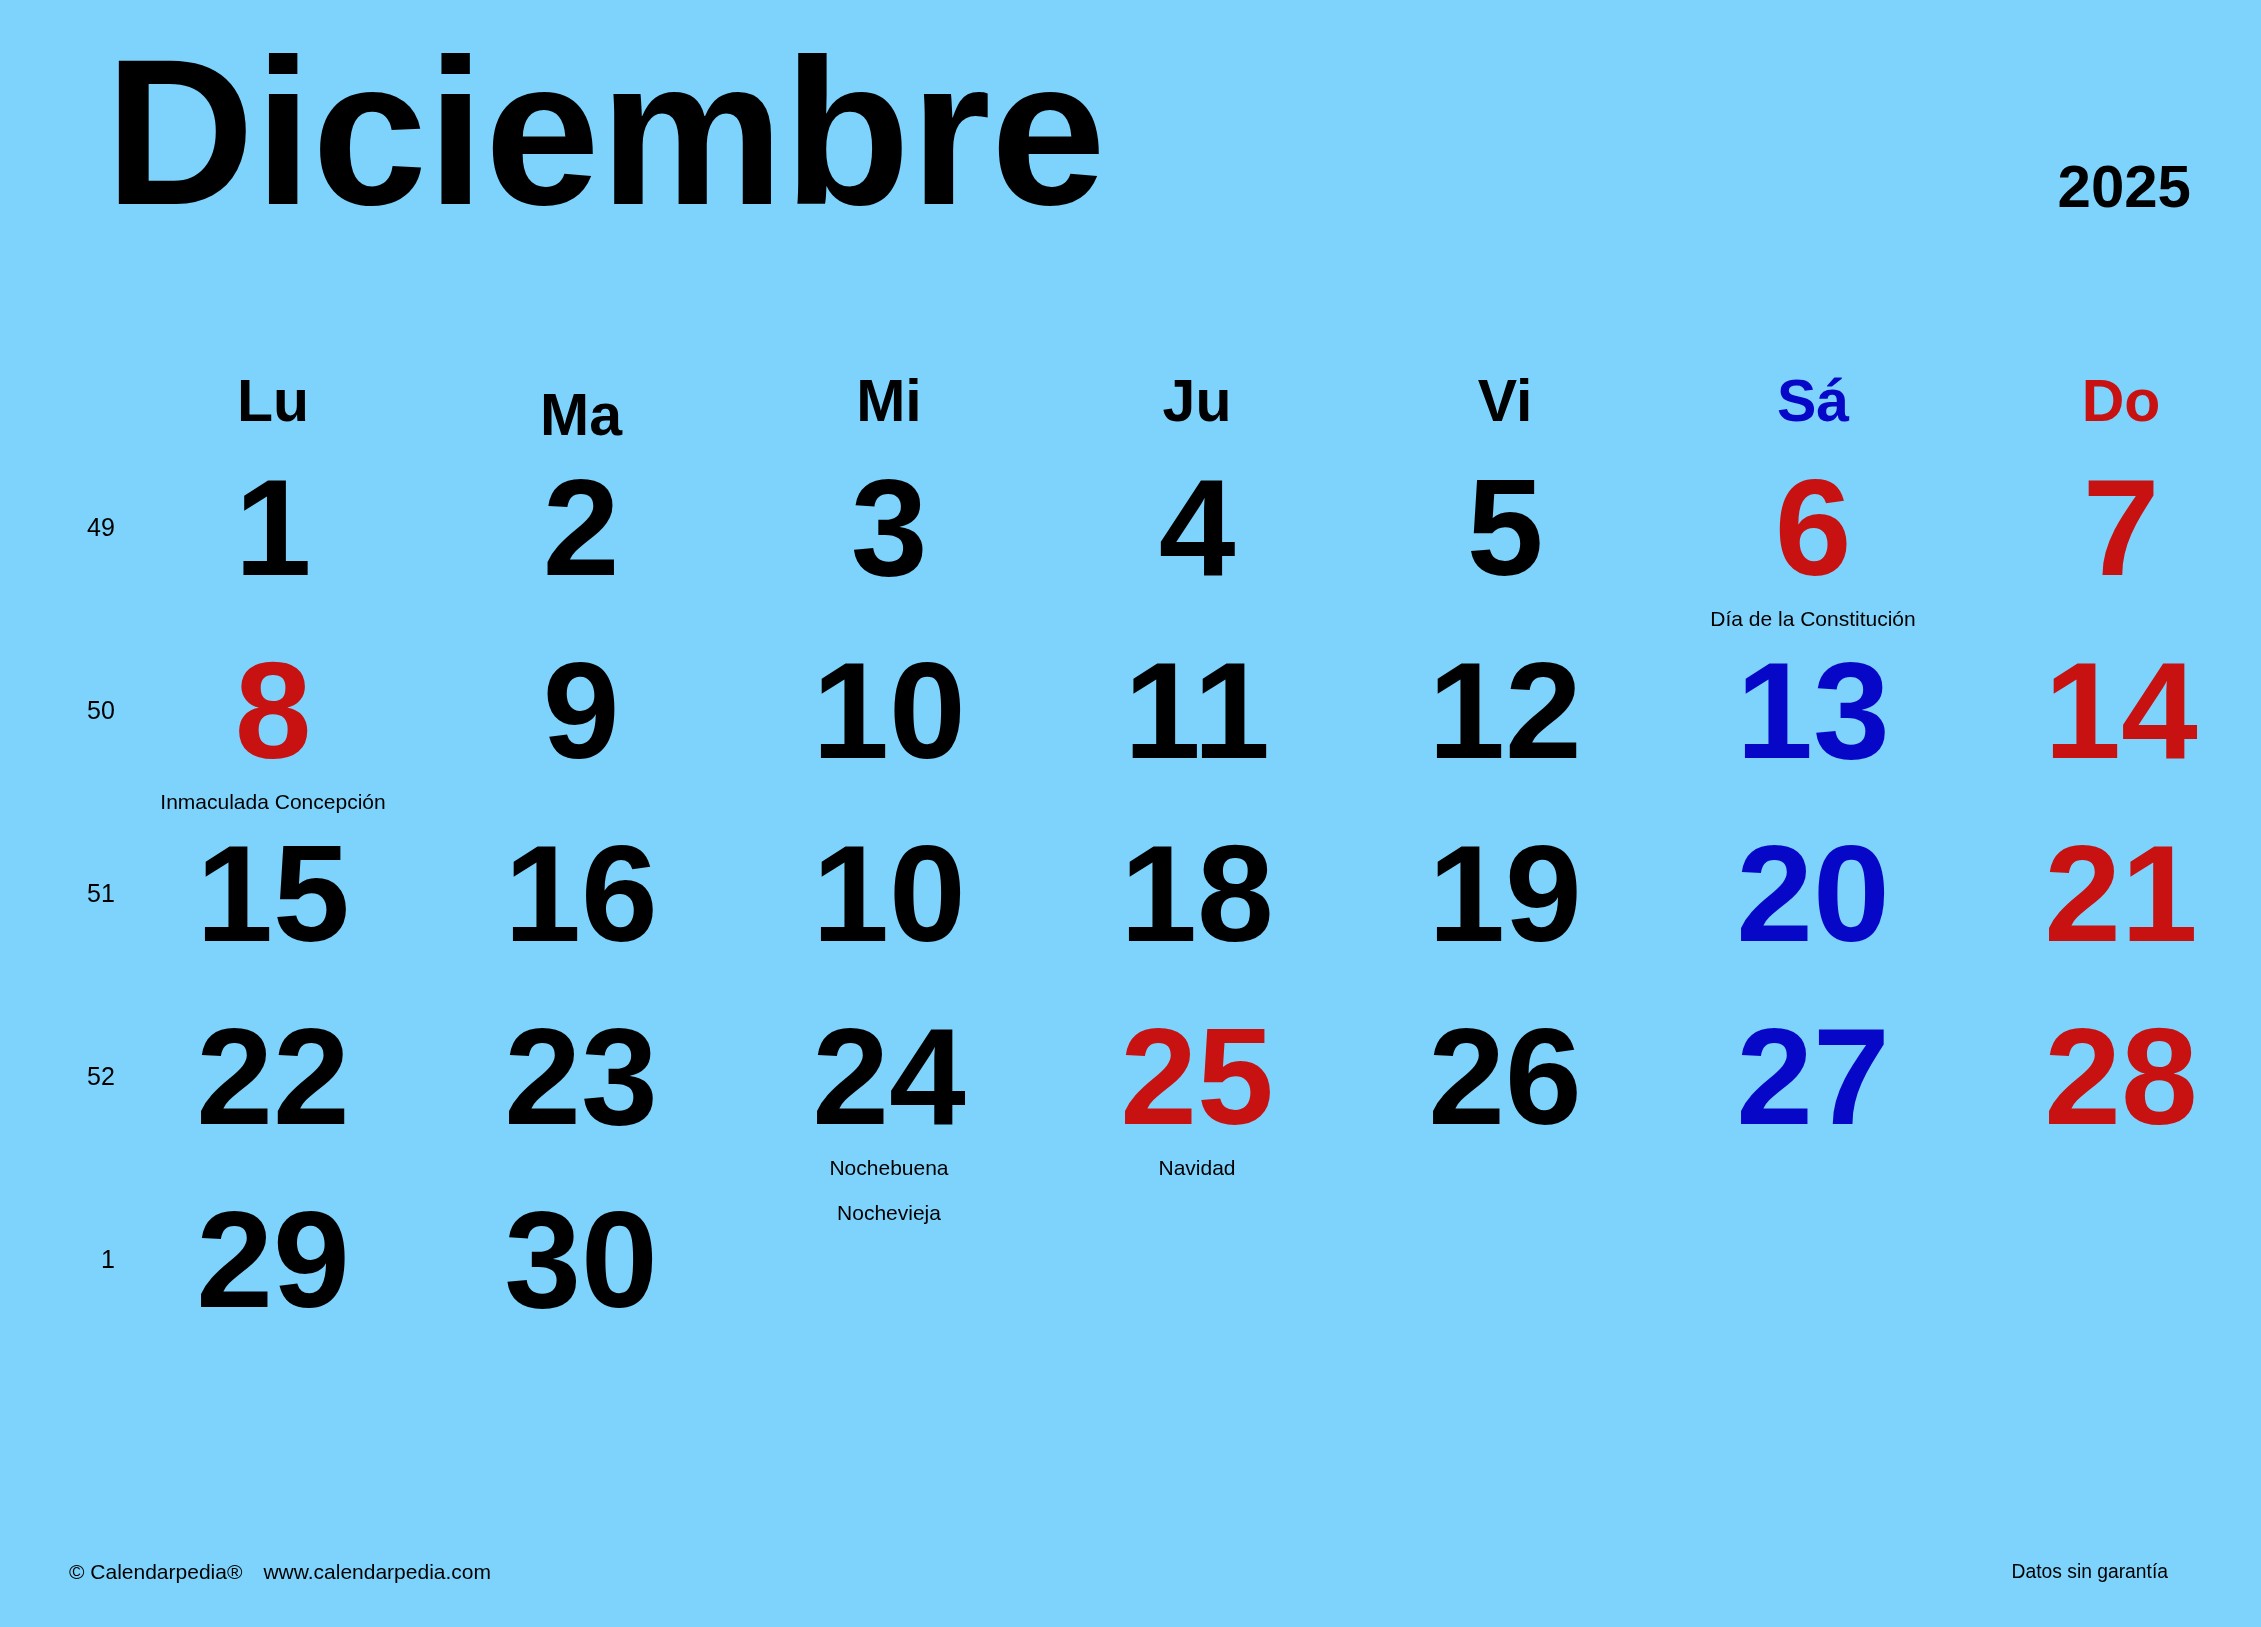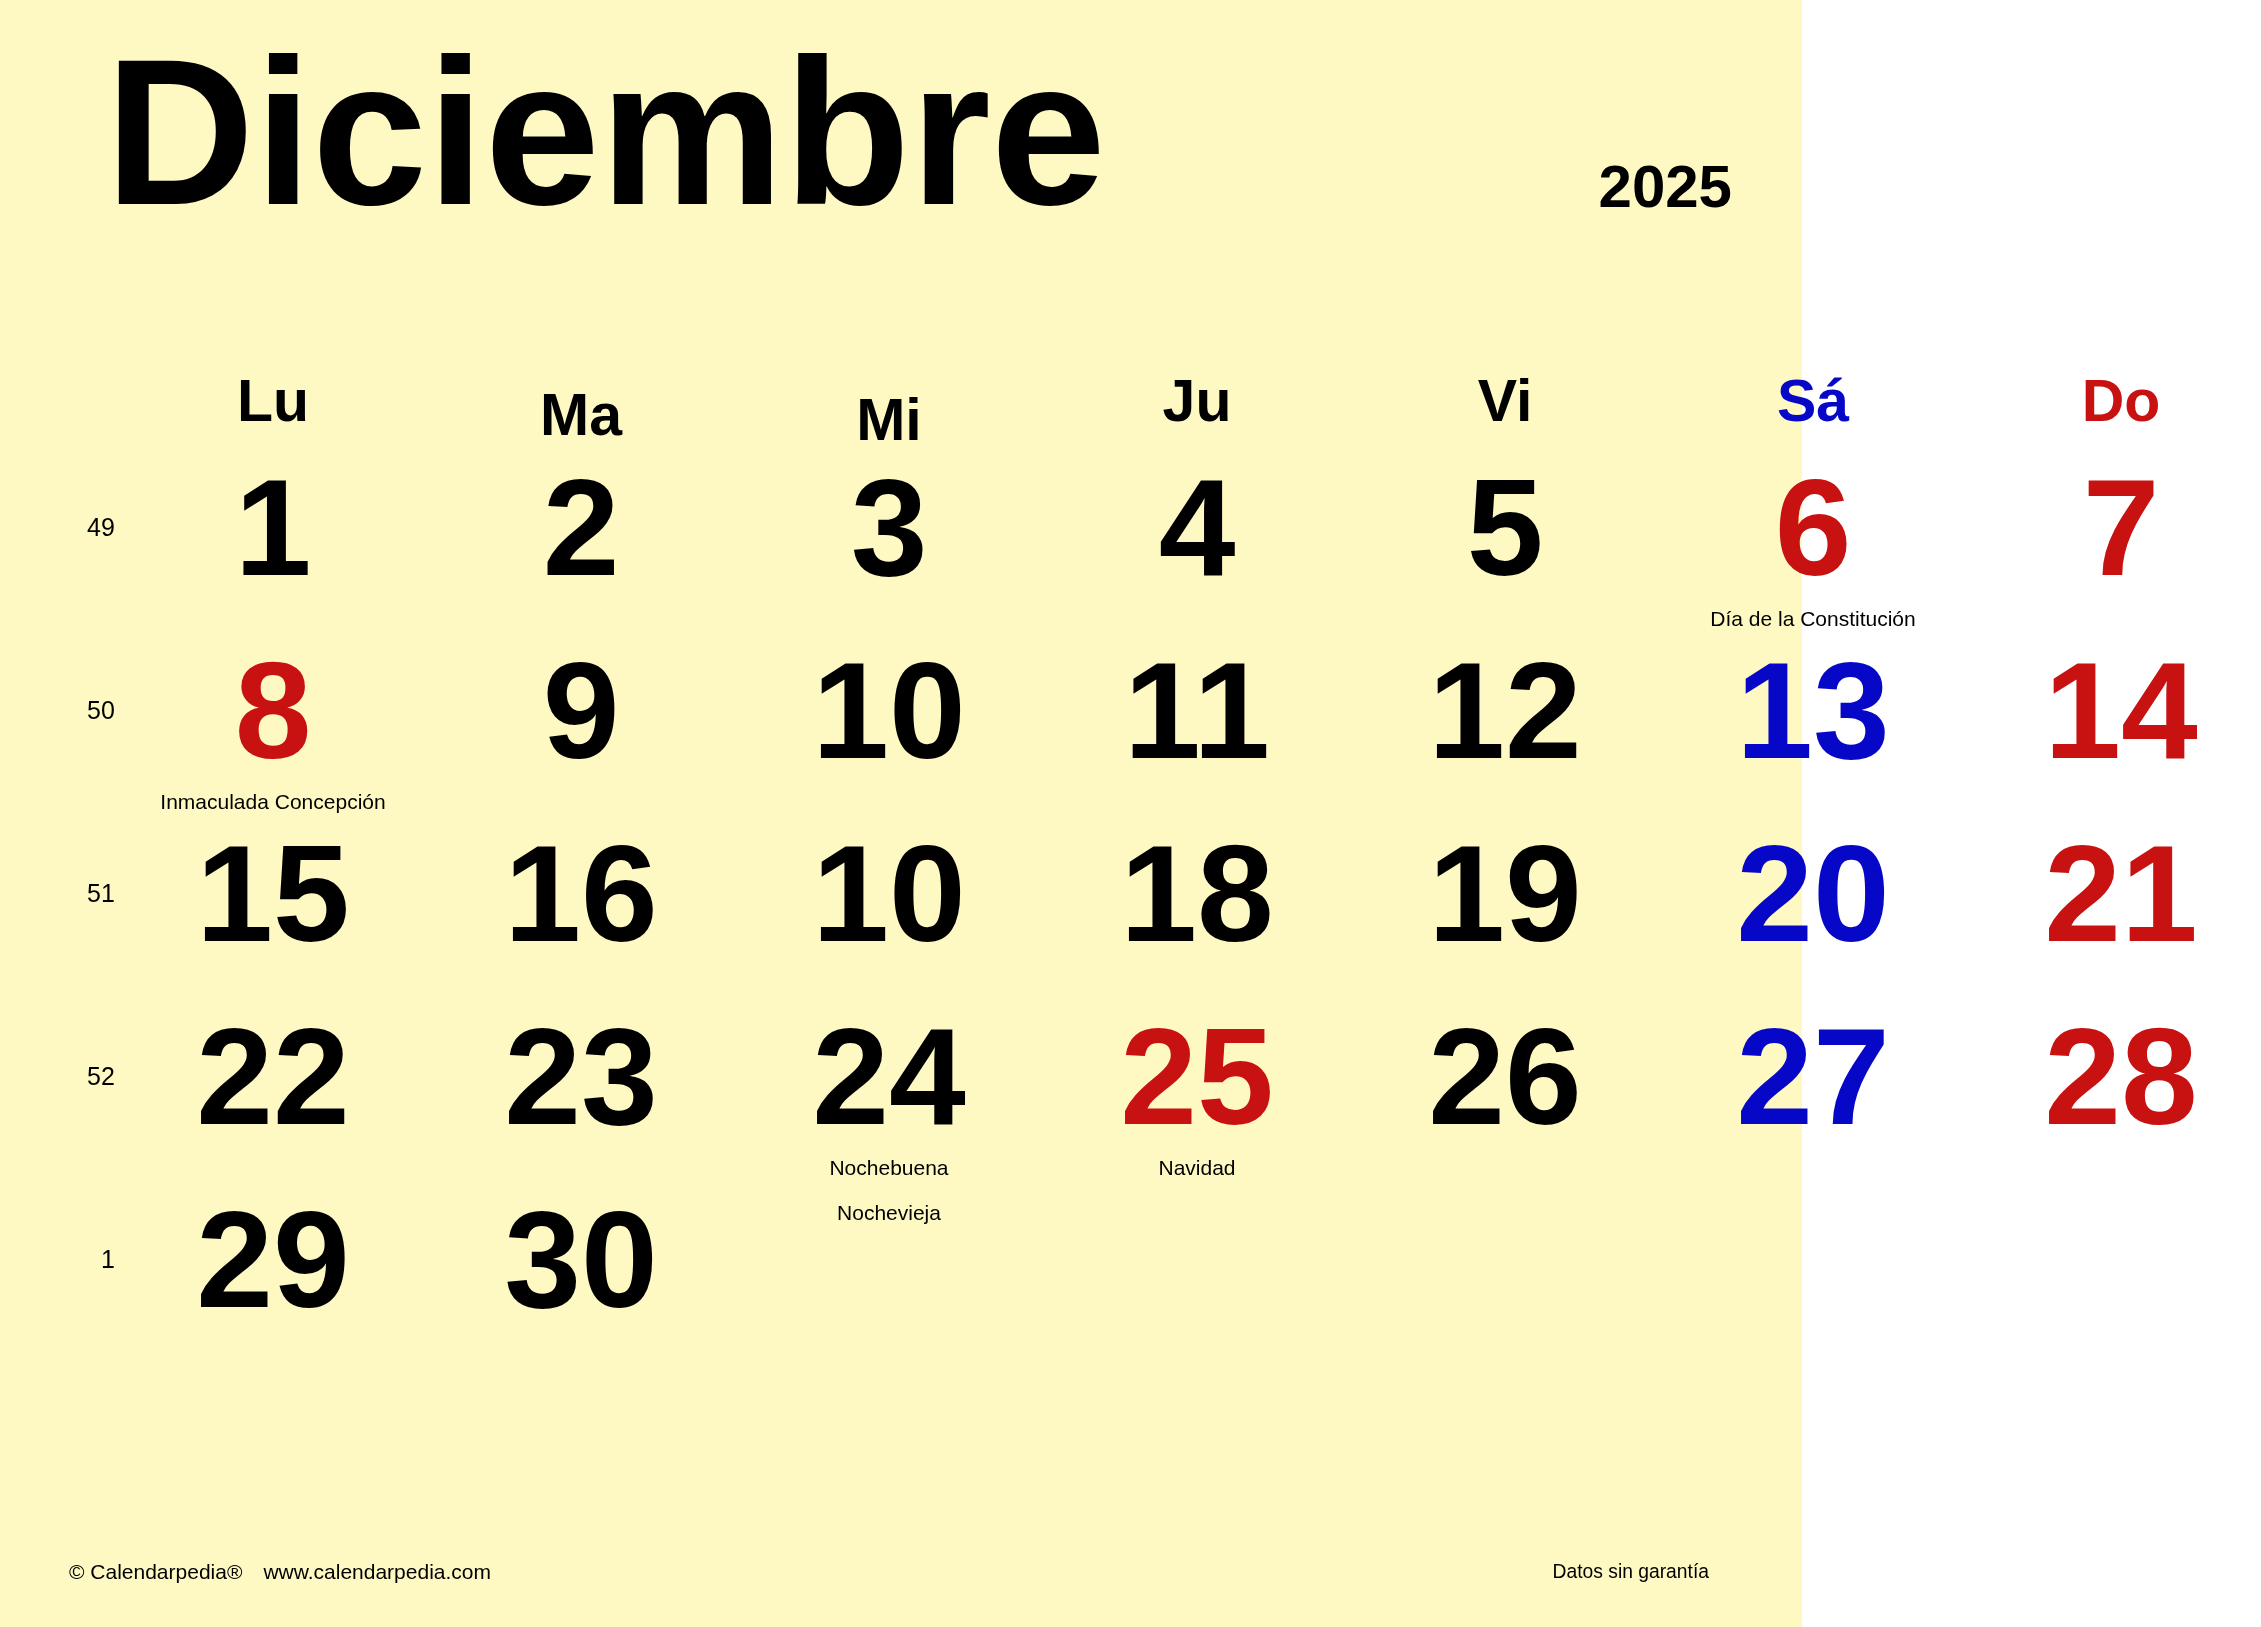--- a/index.html
+++ b/index.html
@@ -1,20 +1,20 @@
 <!DOCTYPE html>
 <html style="font-size:11px"><head>
 <meta charset="utf-8">
 <style>
   html, body { margin: 0; padding: 0; background: #ffffff; overflow: hidden; }
   .page {
     position: relative;
-    width: 1802px;
+    width: 2261px;
     height: 1628px;
-    background: #fef9c3;
+    background: #7dd3fc;
     font-family: "Liberation Sans", sans-serif;
     color: #000000;
   }
   .title {
     position: absolute;
     left: 105px;
     top: 29px;
     font-size: 207px;
     line-height: 207px;
     font-weight: bold;
@@ -105,21 +105,21 @@
   <div class="title">Diciembre</div>
   <div class="year">2025</div>
 
   <div class="header-row-wrap grid-row">
     <div></div>
 
   <div class="header-cell" style="color: rgb(0, 0, 0);">Lu</div>
 
   <div class="header-cell" style="color: rgb(0, 0, 0); margin-top: 14px;">Ma</div>
 
-  <div class="header-cell" style="color: rgb(0, 0, 0); margin-top: 19px;">Mi</div>
+  <div class="header-cell" style="color: rgb(0, 0, 0);">Mi</div>
 
   <div class="header-cell" style="color: rgb(0, 0, 0);">Ju</div>
 
   <div class="header-cell" style="color: rgb(0, 0, 0);">Vi</div>
 
   <div class="header-cell" style="color: rgb(7, 7, 200);">Sá</div>
 
   <div class="header-cell" style="color: rgb(200, 17, 17);">Do</div>
 </div>
 

